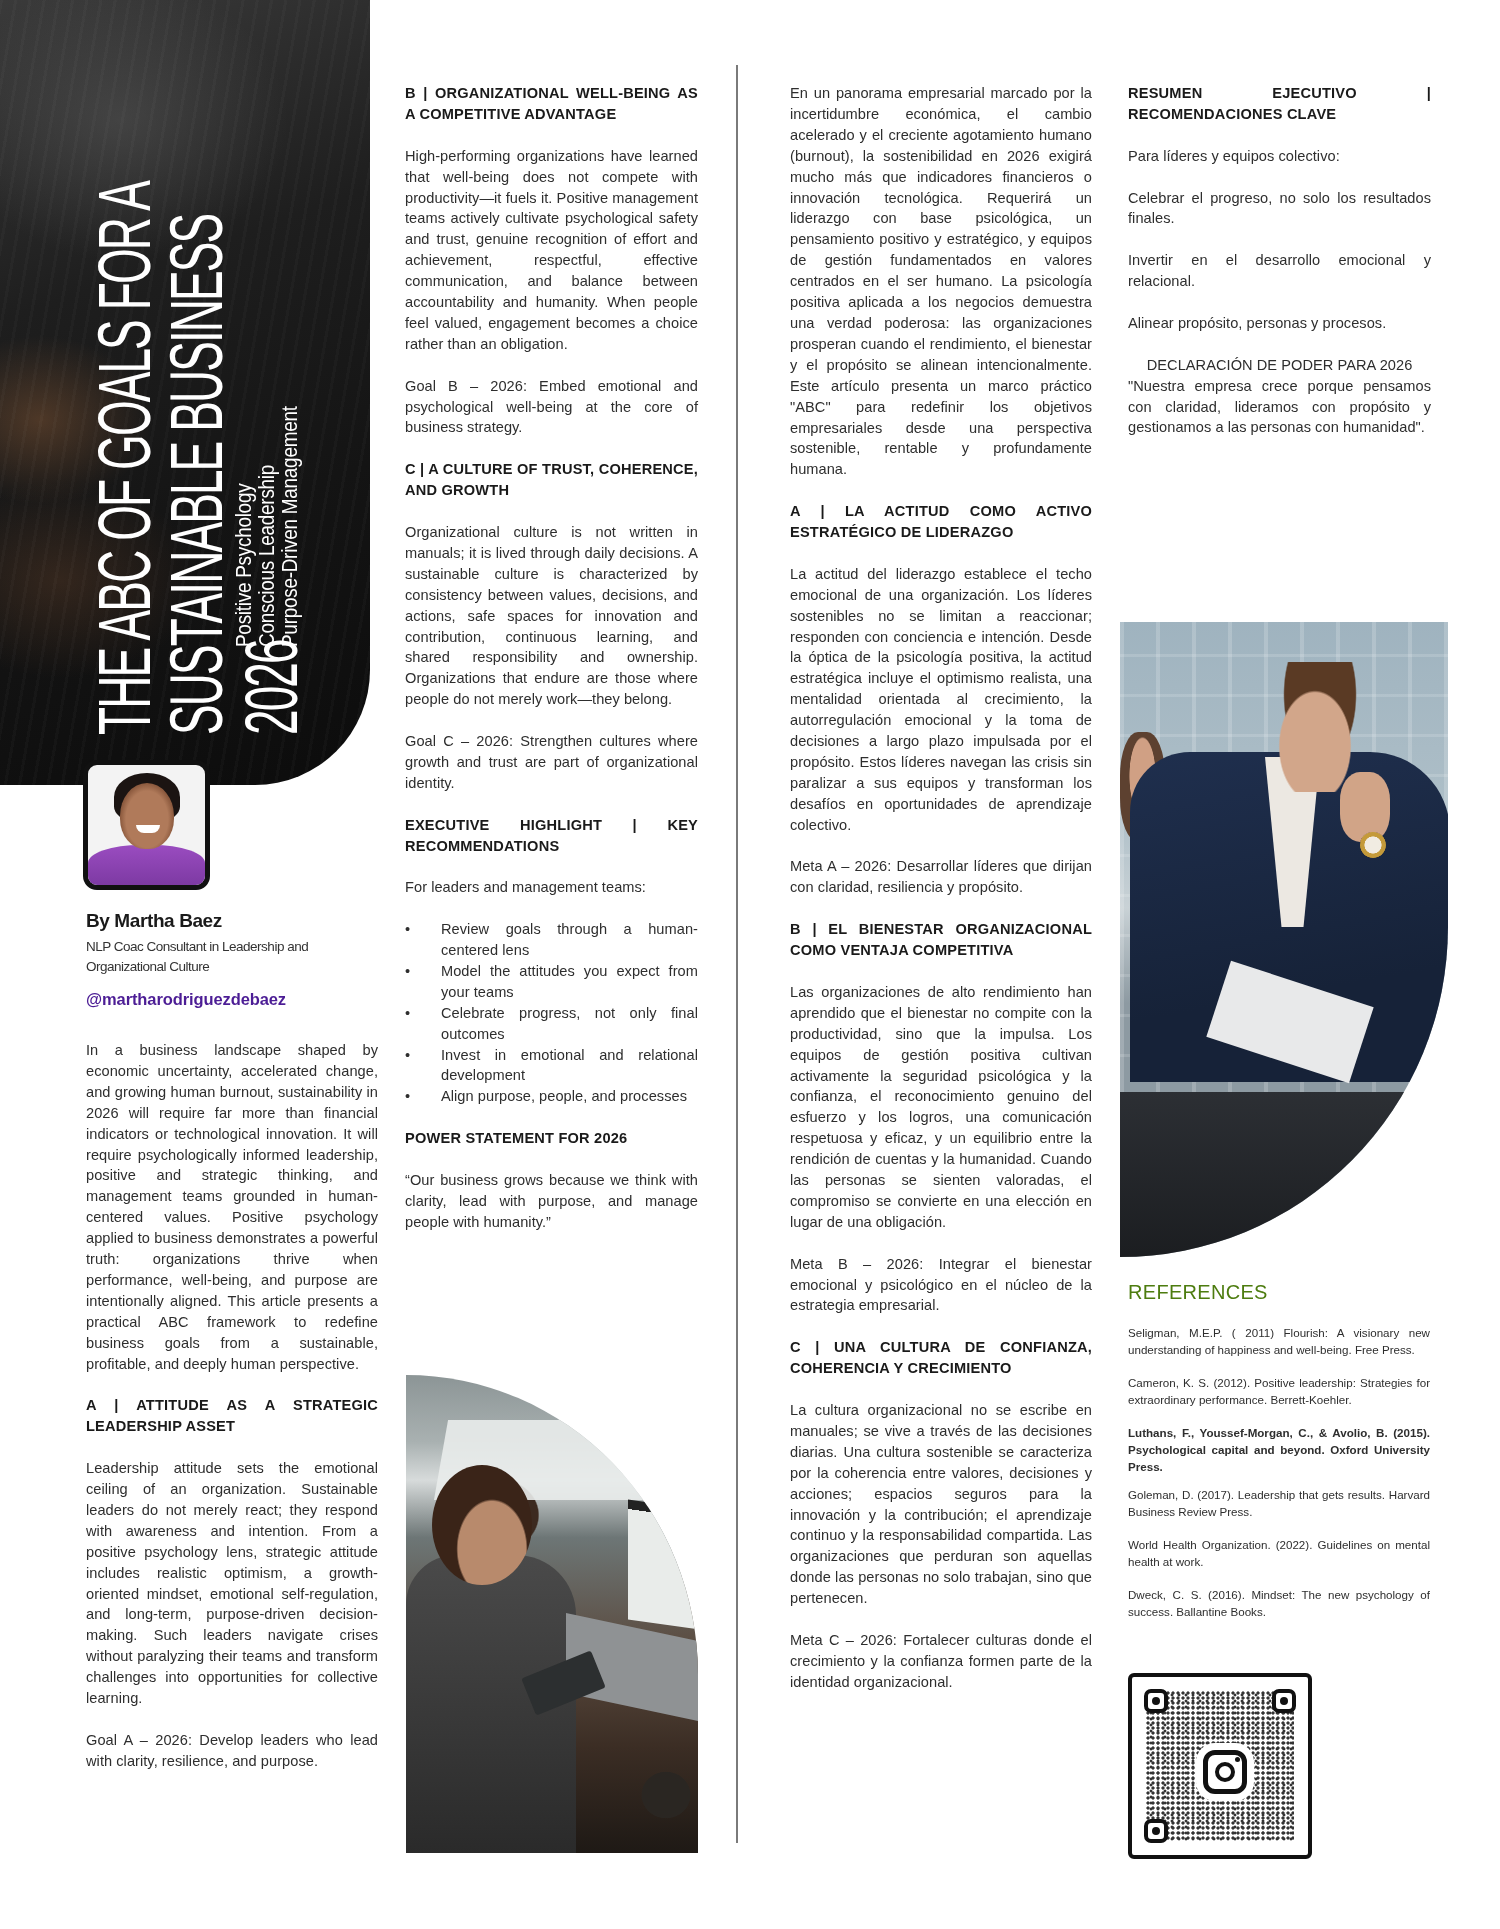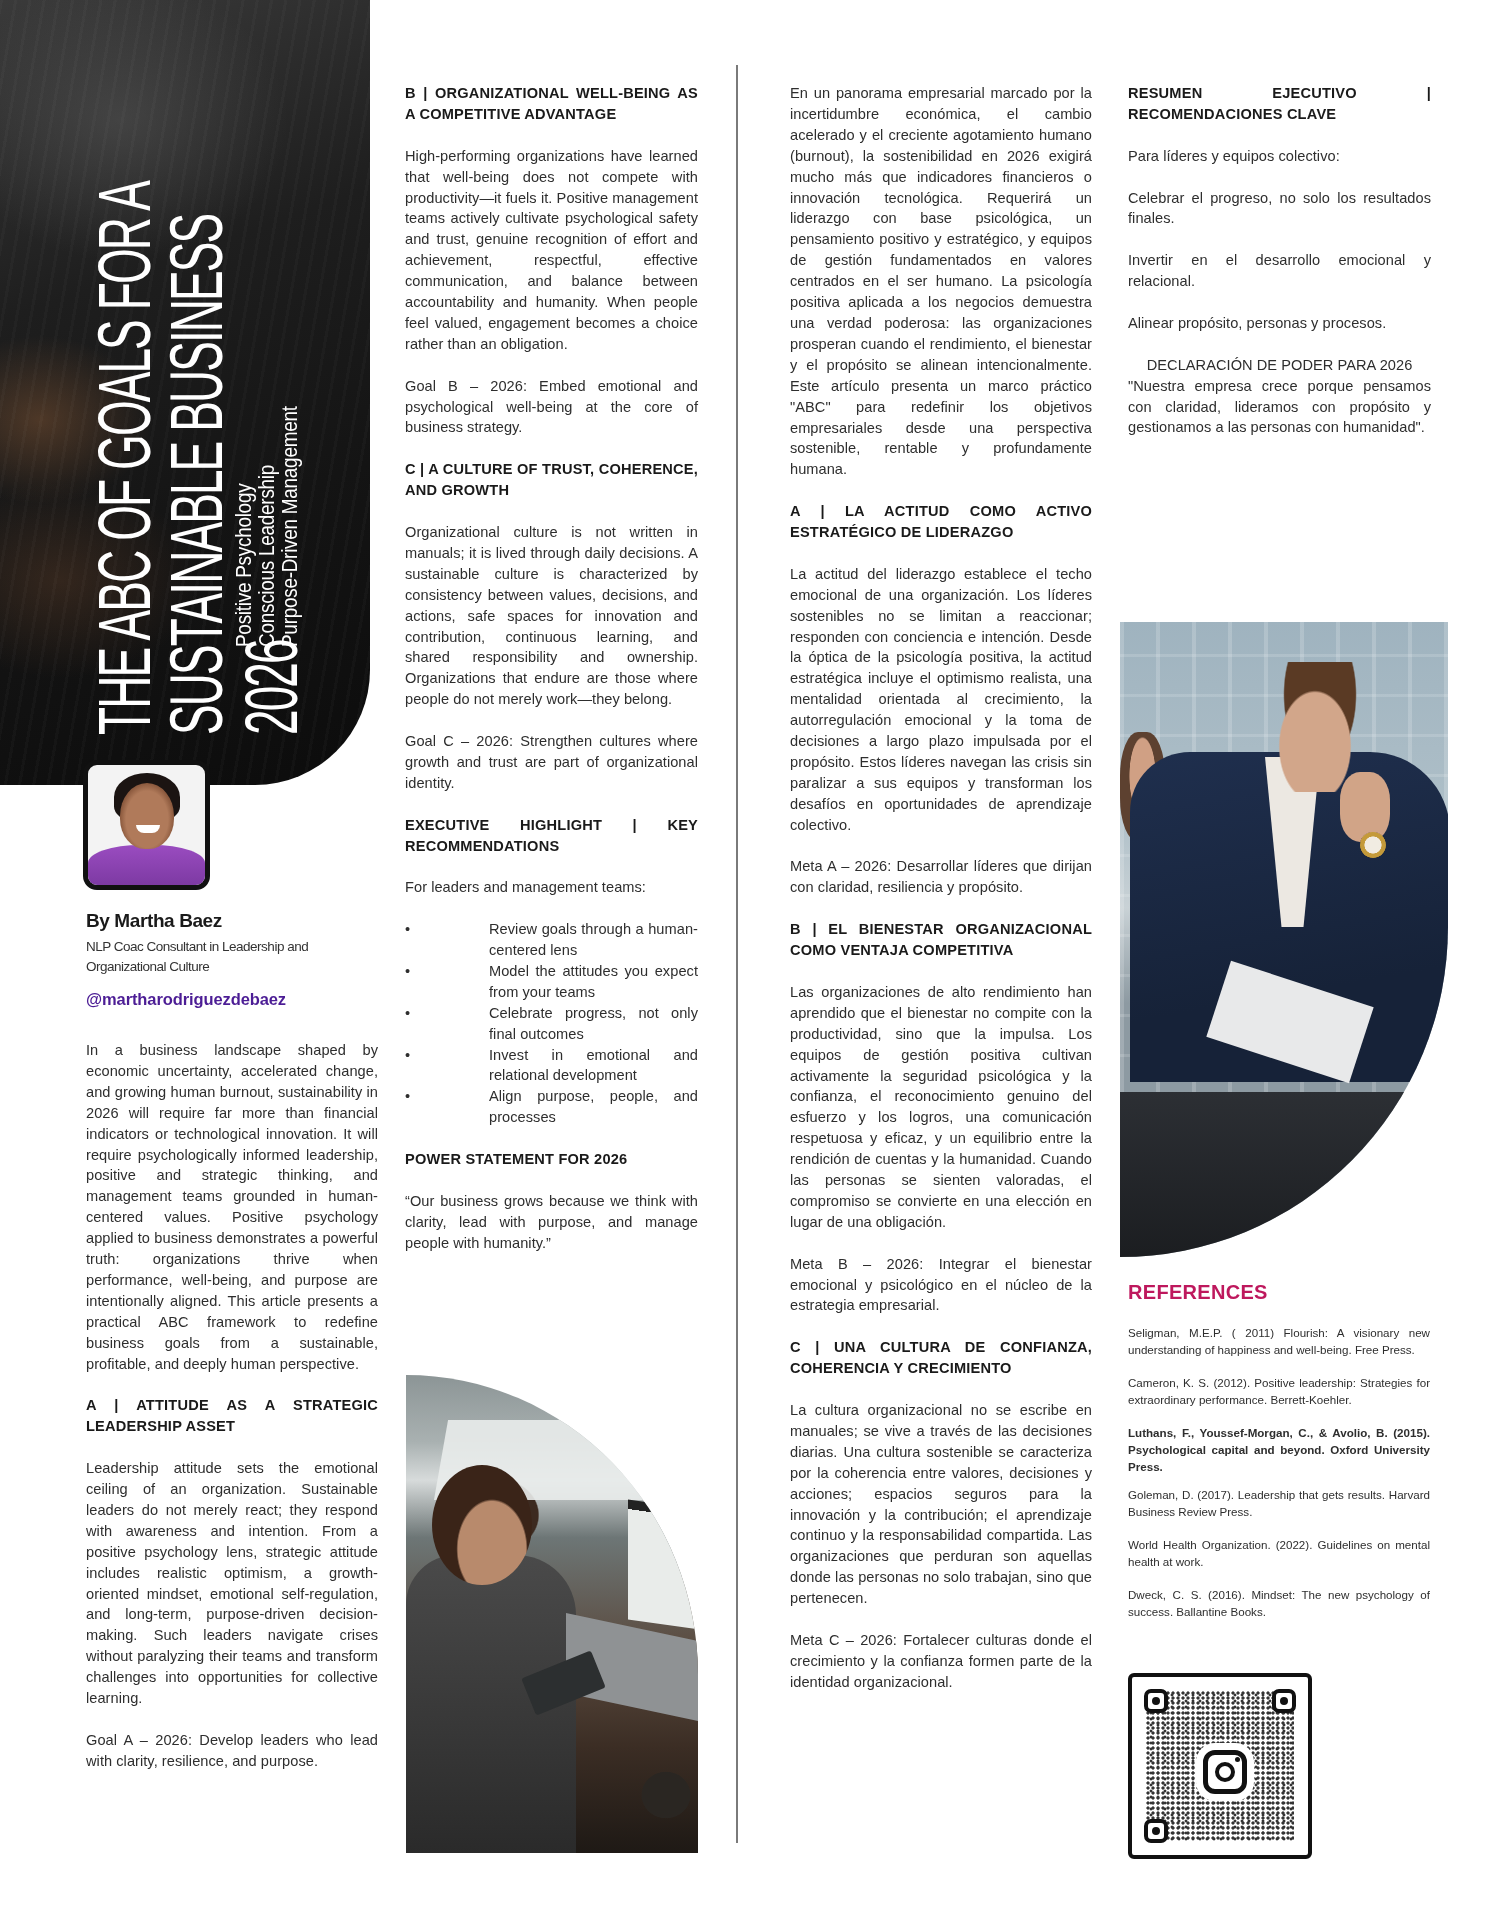--- a/index.html
+++ b/index.html
@@ -66,21 +66,21 @@
     .author-name { position: absolute; left: 86px; top: 910px; font-size: 19px; font-weight: 700; color: #1a1a1a; letter-spacing: -0.4px; }
     .author-role { position: absolute; left: 86px; top: 937px; width: 240px; font-size: 13.5px; line-height: 20px; color: #333; letter-spacing: -0.5px; }
     .author-handle { position: absolute; left: 86px; top: 990px; font-size: 16.5px; font-weight: 700; color: #4c1d95; letter-spacing: -0.1px; }
 
     
     .col { position: absolute; font-size: 14.6px; line-height: 20.9px; color: #2e2e2e; text-align: justify; letter-spacing: 0.05px; }
     .col p { margin-bottom: 20.9px; }
     .col h3 { font-size: 14.6px; line-height: 20.9px; font-weight: 700; color: #1a1a1a; margin-bottom: 20.9px; text-align: justify; letter-spacing: 0.2px; }
     .col .bullet { display: flex; text-align: justify; }
     .col .bullet .dot { width: 36px; flex: none; }
-    .col .bullet .bt { flex: 1; margin-left: 48px; }
+    .col .bullet .bt { flex: 1; }
     .col .bullet-wrap { margin-bottom: 20.9px; }
 
     .col1 { left: 86px; top: 1040px; width: 292px; }
     .col2 { left: 405px; top: 83px; width: 293px; }
     .col3 { left: 790px; top: 83px; width: 302px; }
     .col4 { left: 1128px; top: 83px; width: 303px; }
 
     .divider { position: absolute; left: 736px; top: 65px; width: 2px; height: 1778px; background: #7a7a7a; }
 
     
@@ -111,21 +111,21 @@
     .photo-meeting .suit { position: absolute; left: 10px; top: 130px; width: 320px; height: 330px; background: linear-gradient(170deg, #1f2f4e, #162238 70%); border-radius: 60px 80px 0 0; }
     .photo-meeting .shirt { position: absolute; left: 145px; top: 135px; width: 55px; height: 170px; background: #ece8e2; clip-path: polygon(0 0, 100% 0, 70% 100%, 30% 100%); }
     .photo-meeting .head { position: absolute; left: 150px; top: 40px; width: 100px; height: 130px; background: radial-gradient(ellipse at 45% 65%, #d2a68a 0 45%, transparent 47%), radial-gradient(ellipse at 50% 25%, #5a3a24 0 50%, transparent 52%); }
     .photo-meeting .hand { position: absolute; left: 220px; top: 150px; width: 50px; height: 70px; background: #d1a487; border-radius: 40%; }
     .photo-meeting .watch { position: absolute; left: 240px; top: 210px; width: 26px; height: 26px; background: radial-gradient(circle, #f1ece2 0 45%, #c49a3a 48% 70%, #3a2a18 72%); border-radius: 50%; }
     .photo-meeting .paper { position: absolute; left: 95px; top: 360px; width: 150px; height: 80px; background: #e8e9ea; transform: rotate(18deg); }
     .photo-meeting .person2 { position: absolute; left: 0; top: 110px; width: 45px; height: 110px; background: radial-gradient(ellipse at 50% 40%, #d0a084 0 40%, #5d4130 42%); border-radius: 40%; }
     .photo-meeting .desk { position: absolute; left: 0; top: 470px; width: 330px; height: 170px; background: linear-gradient(180deg, #2c2f34, #1b1d20); }
 
     
-    .refs-title { position: absolute; left: 1128px; top: 1281px; font-size: 20px; font-weight: 700; color: #be185d; letter-spacing: 0.3px; }
+    .refs-title { position: absolute; left: 1128px; top: 1281px; font-size: 20px; font-weight: 400; color: #4d7c0f; letter-spacing: 0.3px; }
     .refs { position: absolute; left: 1128px; top: 1325px; width: 302px; font-size: 11.6px; line-height: 16.7px; color: #2e2e2e; text-align: justify; }
     .refs p { margin-bottom: 16.7px; }
     .refs p.tight { margin-bottom: 12px; font-weight: bold; }
 
     
     .qr {
       position: absolute; left: 1128px; top: 1673px; width: 184px; height: 186px;
       border: 4px solid #111; border-radius: 6px; background: #fff; overflow: hidden;
     }
     .qr-dots {

